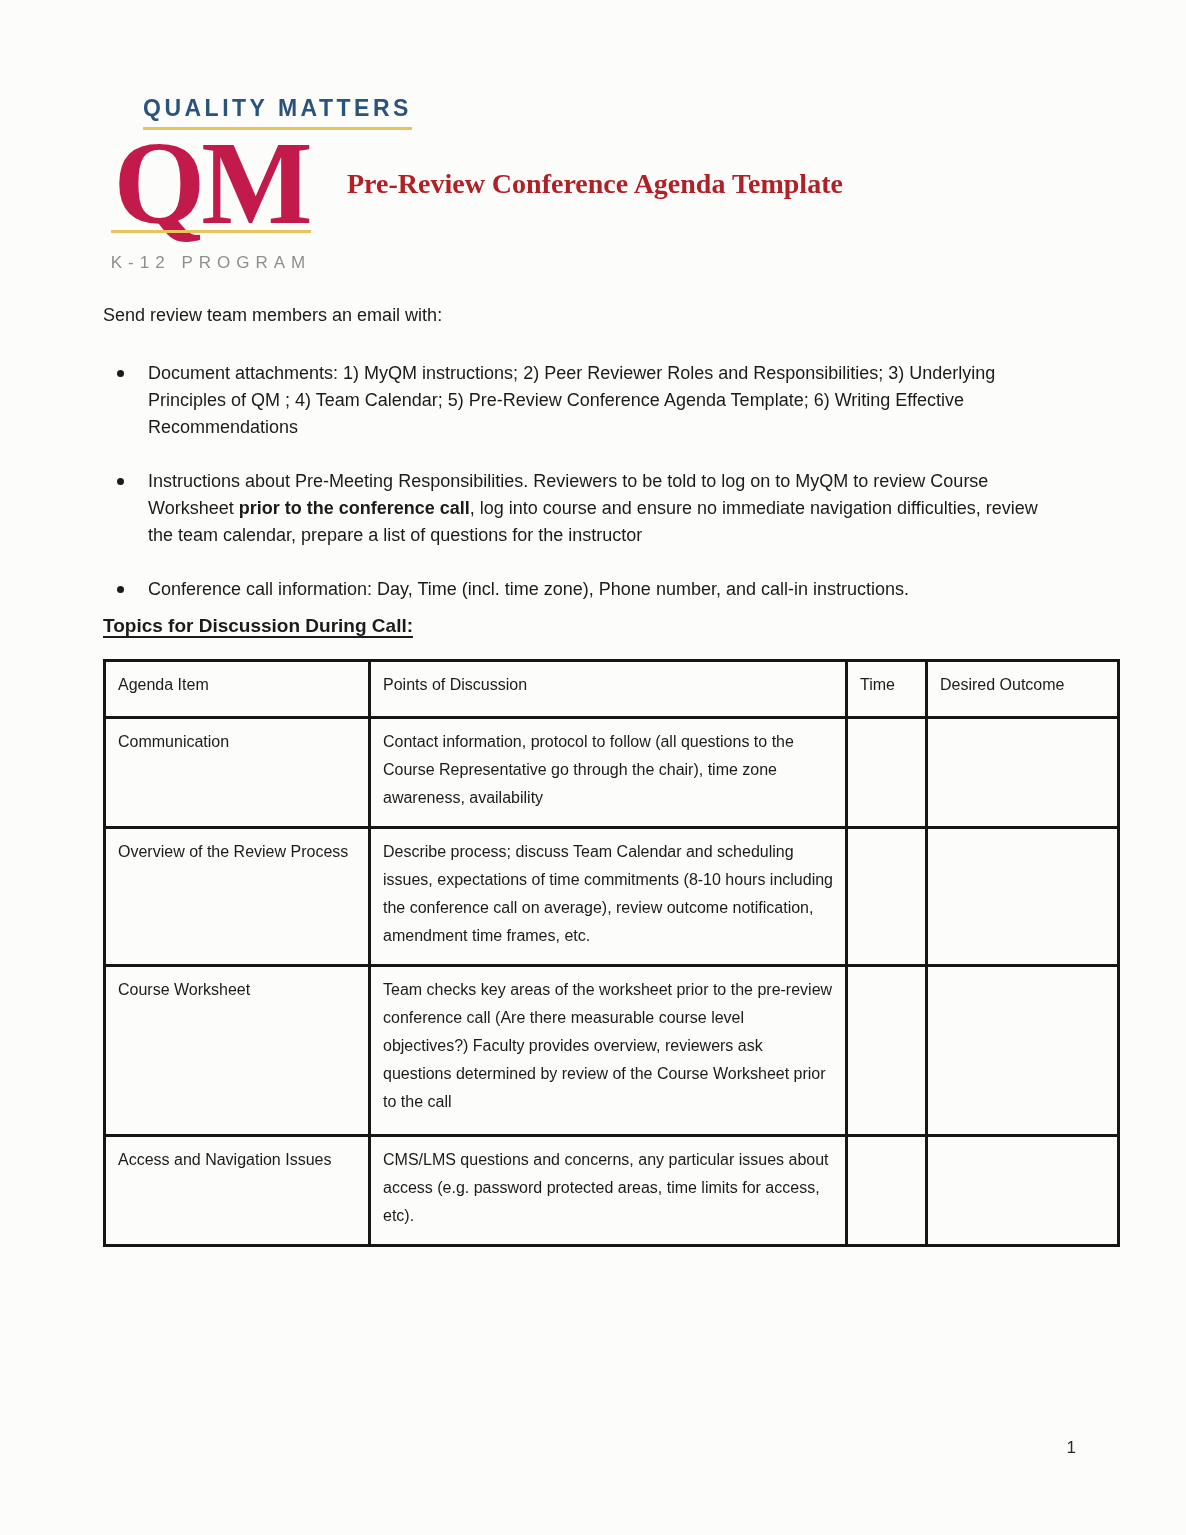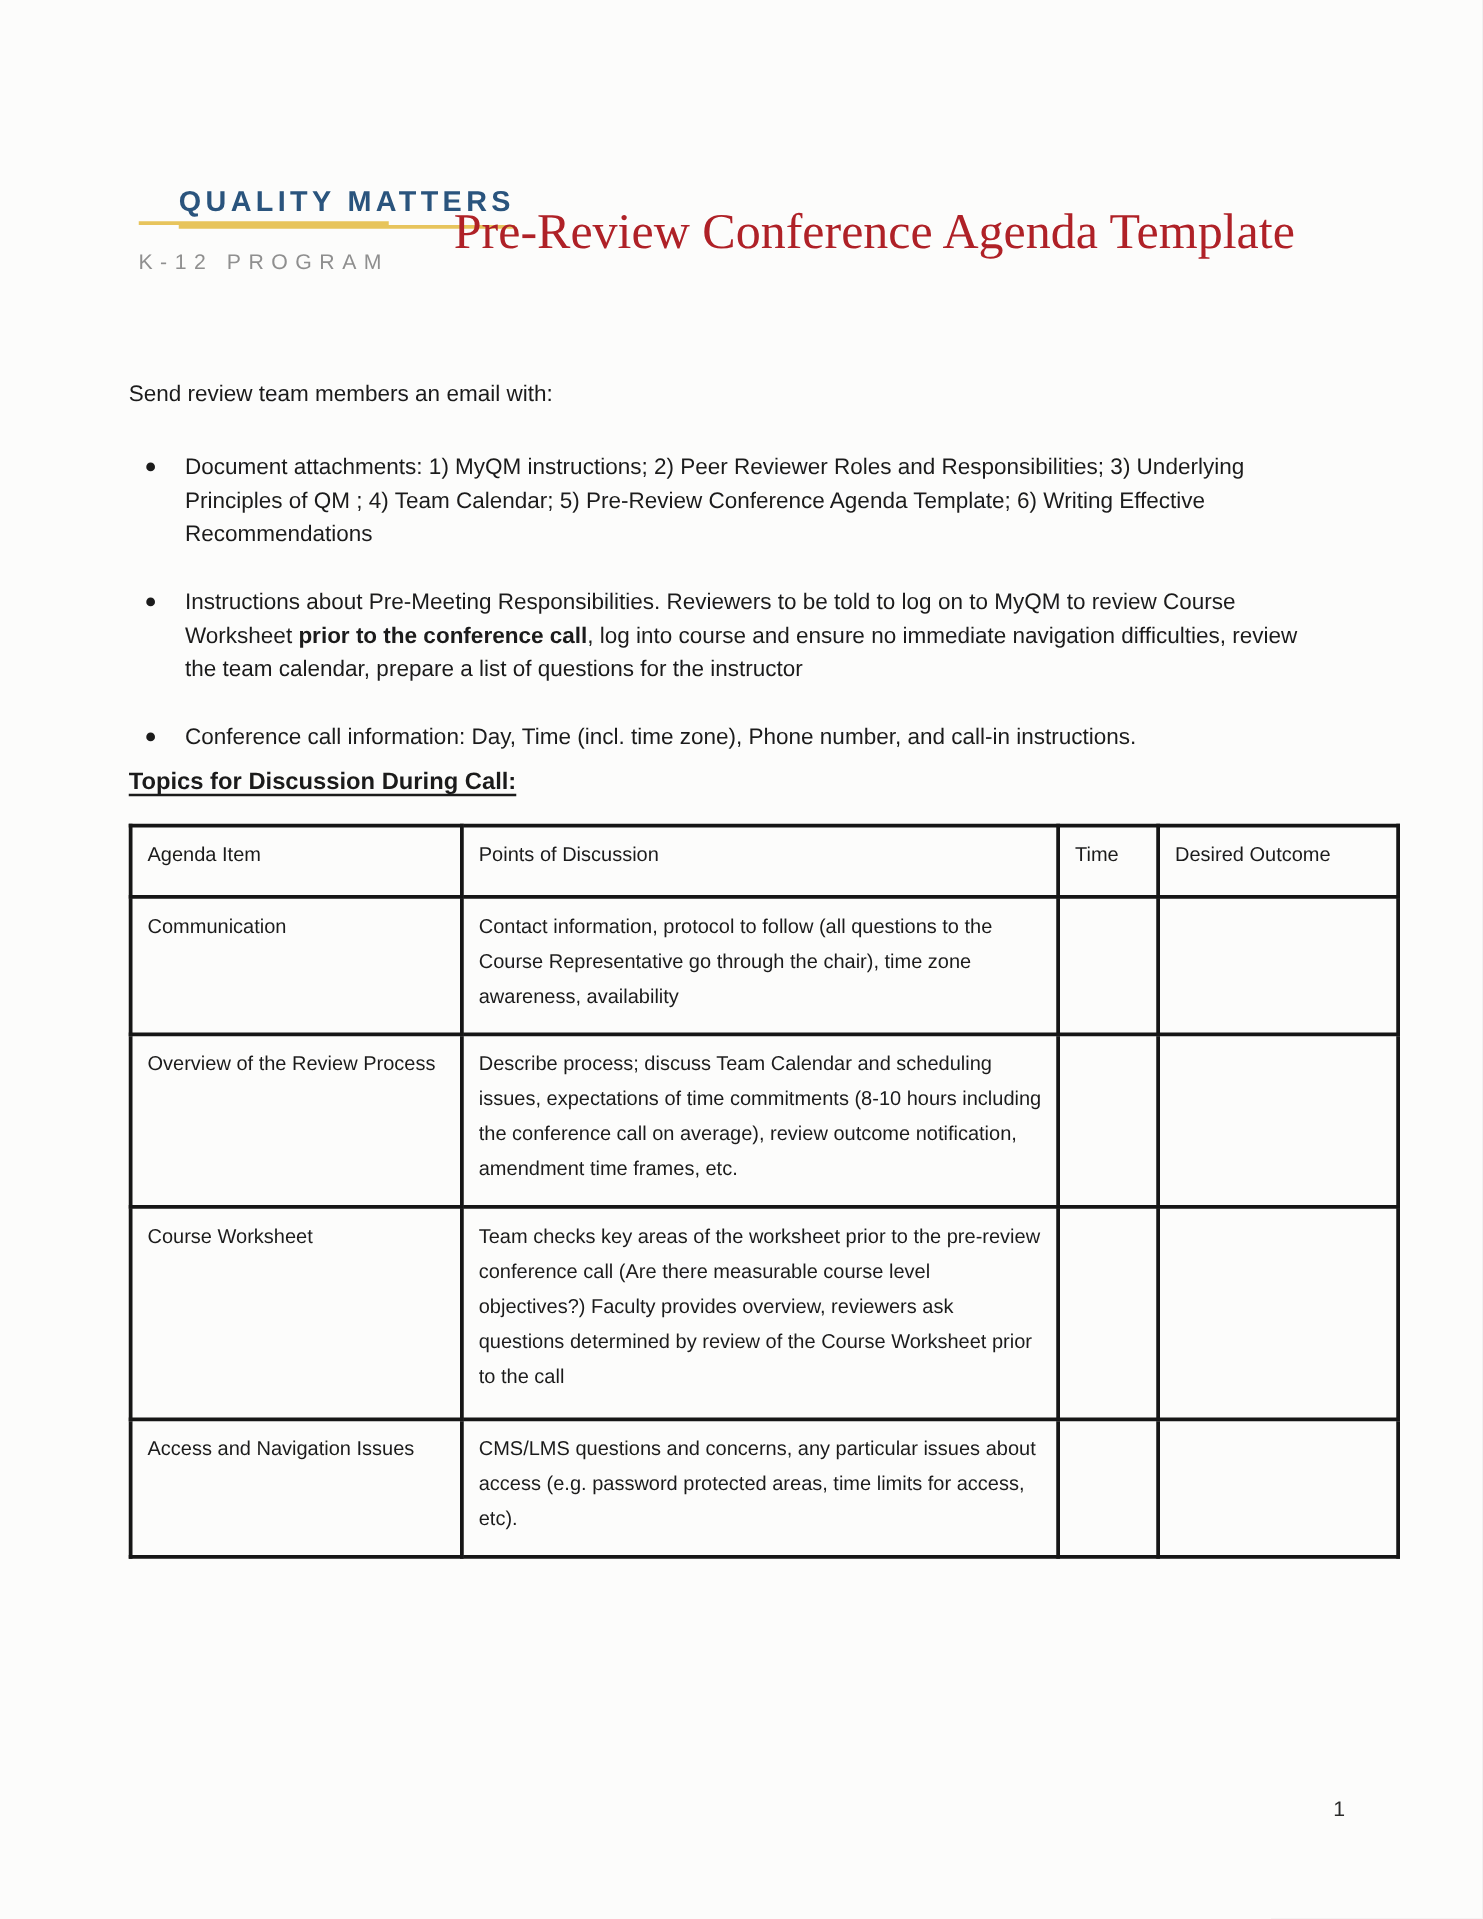--- a/index.html
+++ b/index.html
@@ -48,24 +48,24 @@
     color: var(--logo-gray, #8F8F8F);
     font-size: 17px;
     letter-spacing: 6px;
     padding-top: 20px;
     border-top: 3px solid var(--gold, #E7C45C);
     margin-top: -6px;
     white-space: nowrap;
   }
   .doc-title {
     font-family: "Liberation Serif", serif;
-    font-weight: normal;
-    font-size: 40px;
+    font-weight: bold;
+    font-size: 28px;
     color: var(--title-red, #AF2127);
-    margin-left: 44px;
+    margin-left: 28px;
     white-space: nowrap;
   }
 
   
   .content { margin: 0 66px 0 103px; }
   .section-heading {
     margin-top: 34px;
     font-size: 19px;
     font-weight: bold;
     text-decoration: underline;
@@ -131,20 +131,21 @@
   }
 </style>
 </head>
 <body>
 
 <div class="page">
 
   <div class="header">
     <div class="logo">
       <div class="logo-top">QUALITY MATTERS</div>
+      <div class="logo-qm">QM</div>
       <div class="logo-bottom">K-12 PROGRAM</div>
     </div>
     <h1 class="doc-title">Pre-Review Conference Agenda Template</h1>
   </div>
 
   <div class="content">
 
 
     <p class="intro">Send review team members an email with:</p>
 

